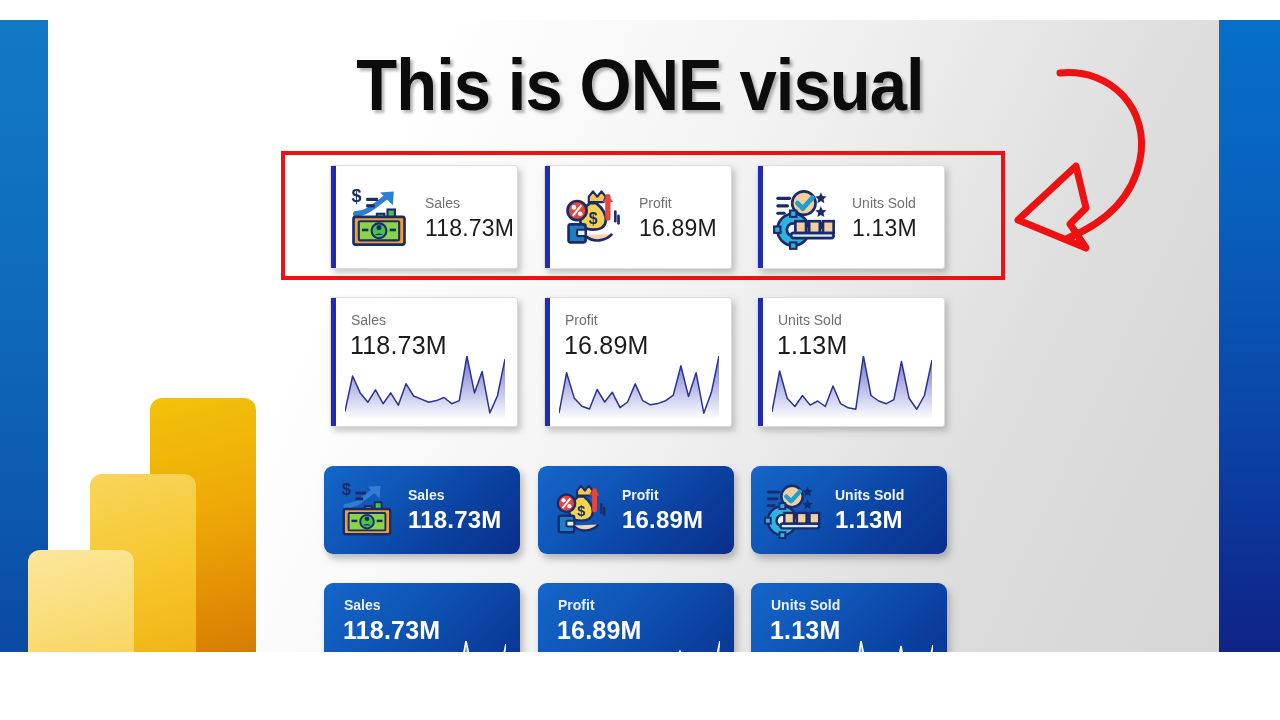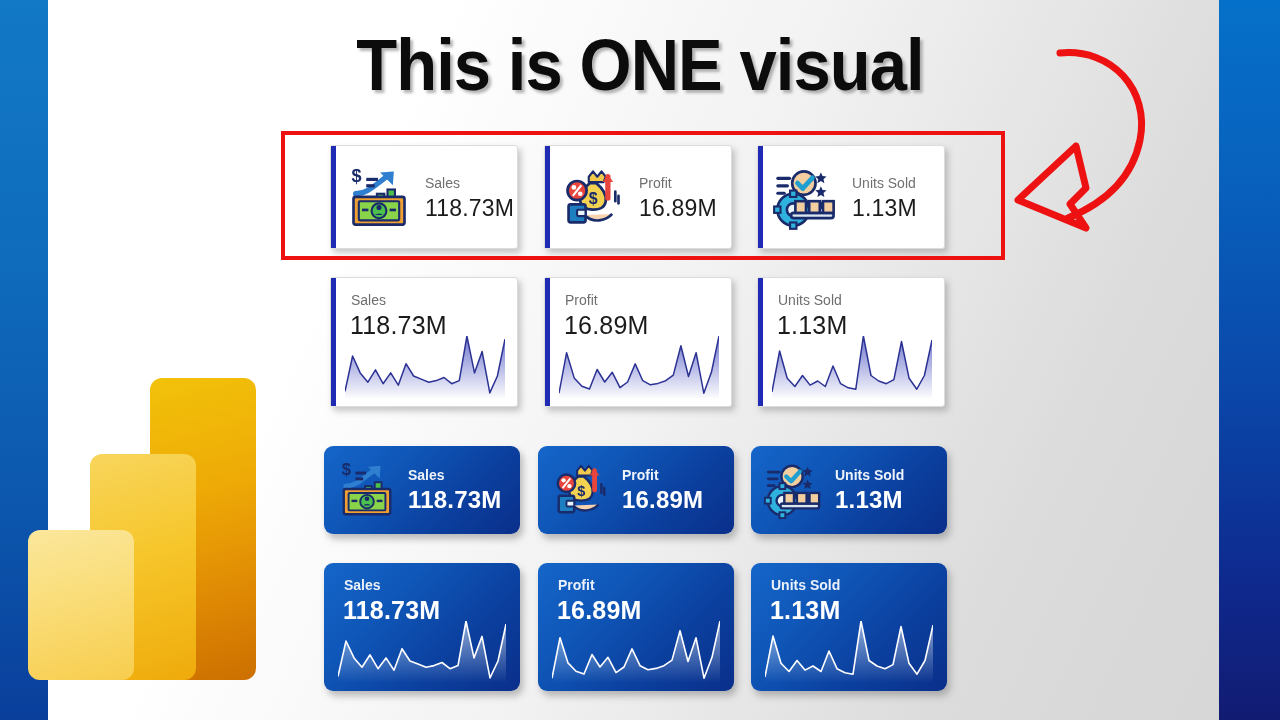--- a/index.html
+++ b/index.html
@@ -4,23 +4,24 @@
 <style>
   * { box-sizing: border-box; margin: 0; padding: 0; }
   html, body {
     width: 1280px; height: 720px;
     overflow: hidden;
     font-family: "Liberation Sans", sans-serif;
     background: #ffffff;
   }
   #stage {
     position: relative;
-    width: 1280px; height: 720px;
+    width: 1280px; height: 632px;
     background: linear-gradient(115deg, #ffffff 0%, #ffffff 28%, #f2f2f2 52%, #dcdcdc 78%, #d5d5d5 100%);
     overflow: hidden;
+    margin-top: 20px;
   }
 
   
   .band-left {
     position: absolute; left: 0; top: 0; width: 48px; height: 720px;
     background: linear-gradient(180deg, #1279c6 0%, #0f6cbd 35%, #0c57ad 70%, #0a3f9c 100%);
   }
   .band-right {
     position: absolute; right: 0; top: 0; width: 61px; height: 720px;
     background: linear-gradient(180deg, #0570c9 0%, #0861bd 25%, #0a46a8 55%, #0e2a8f 80%, #121b72 100%);

